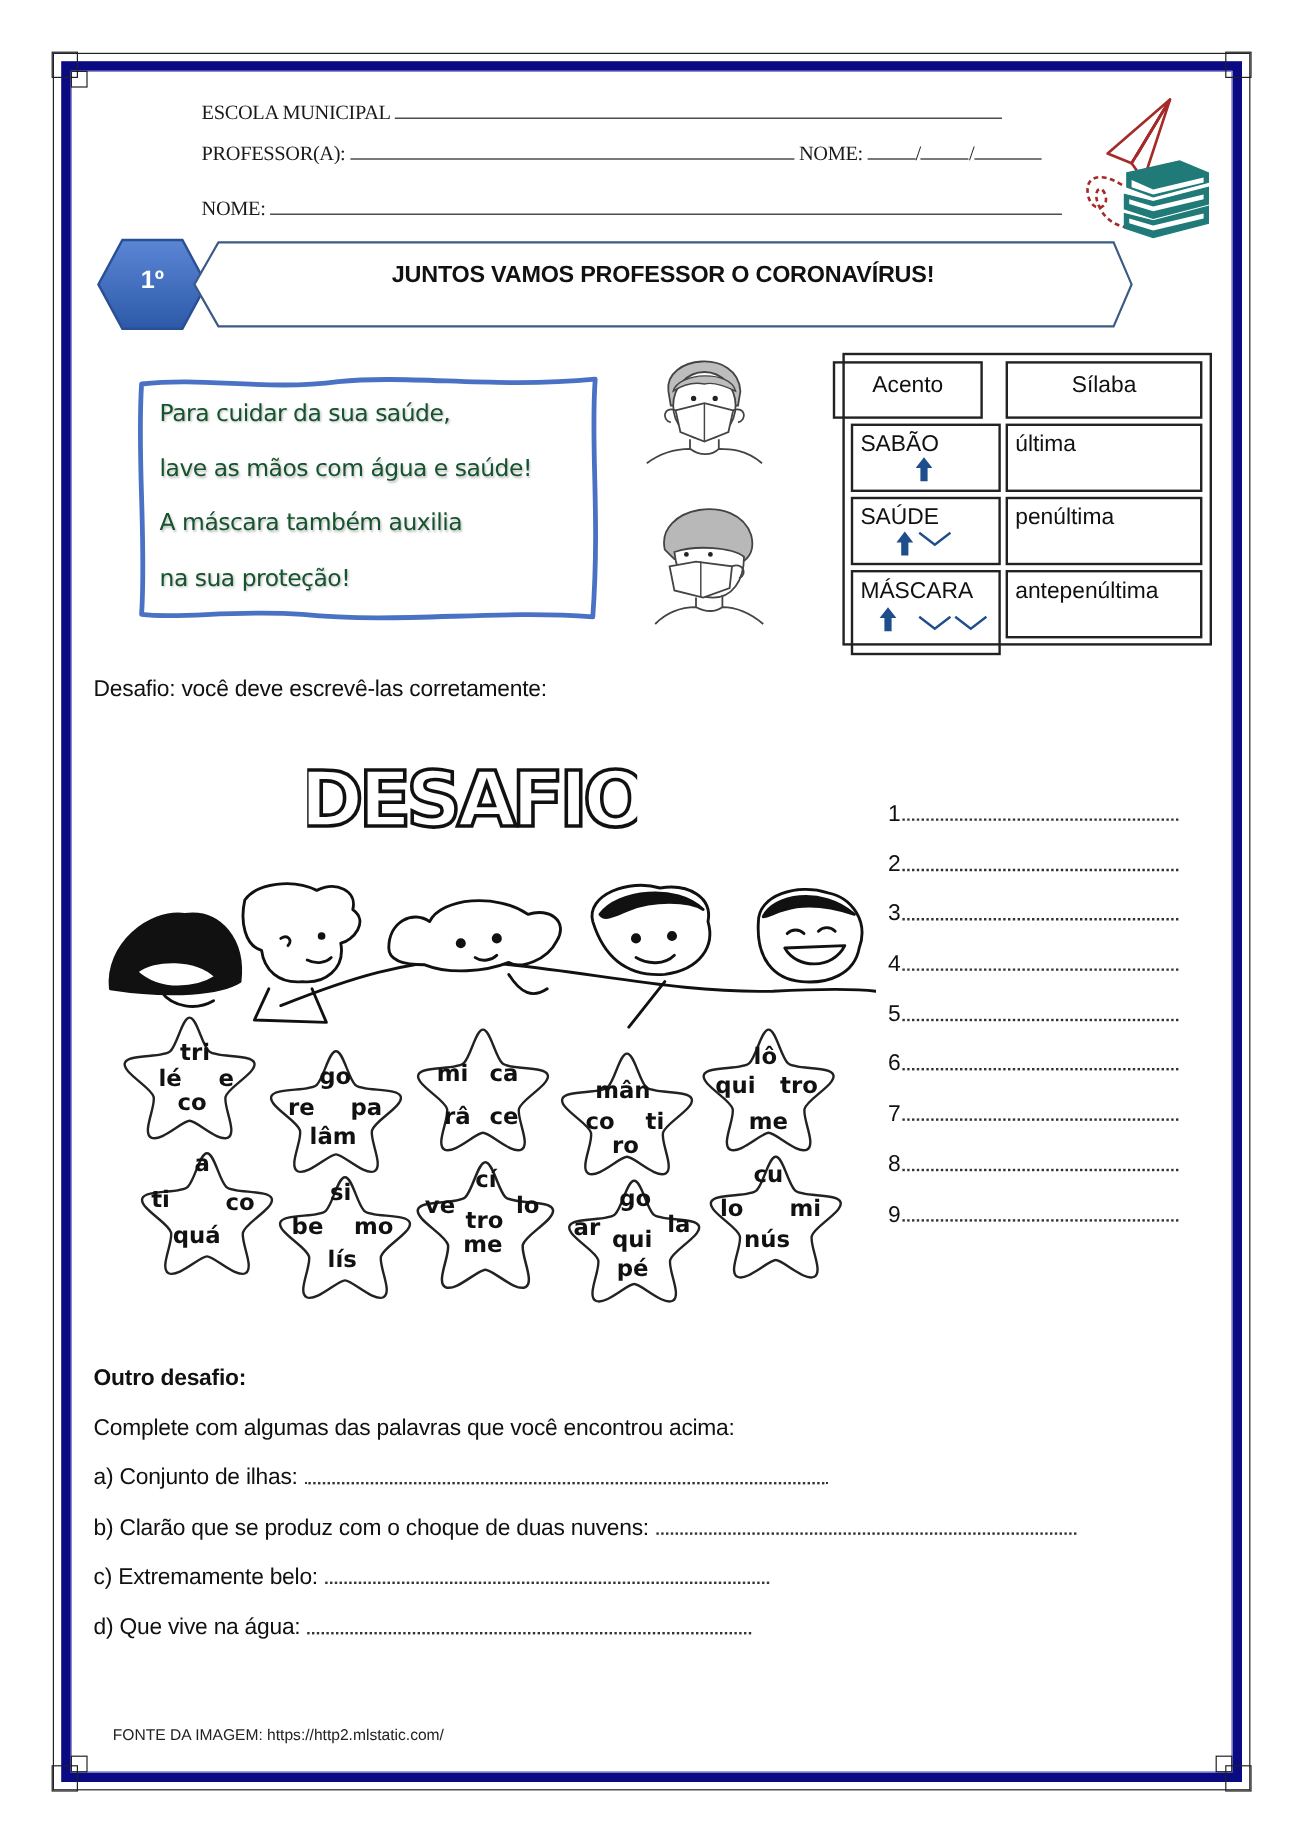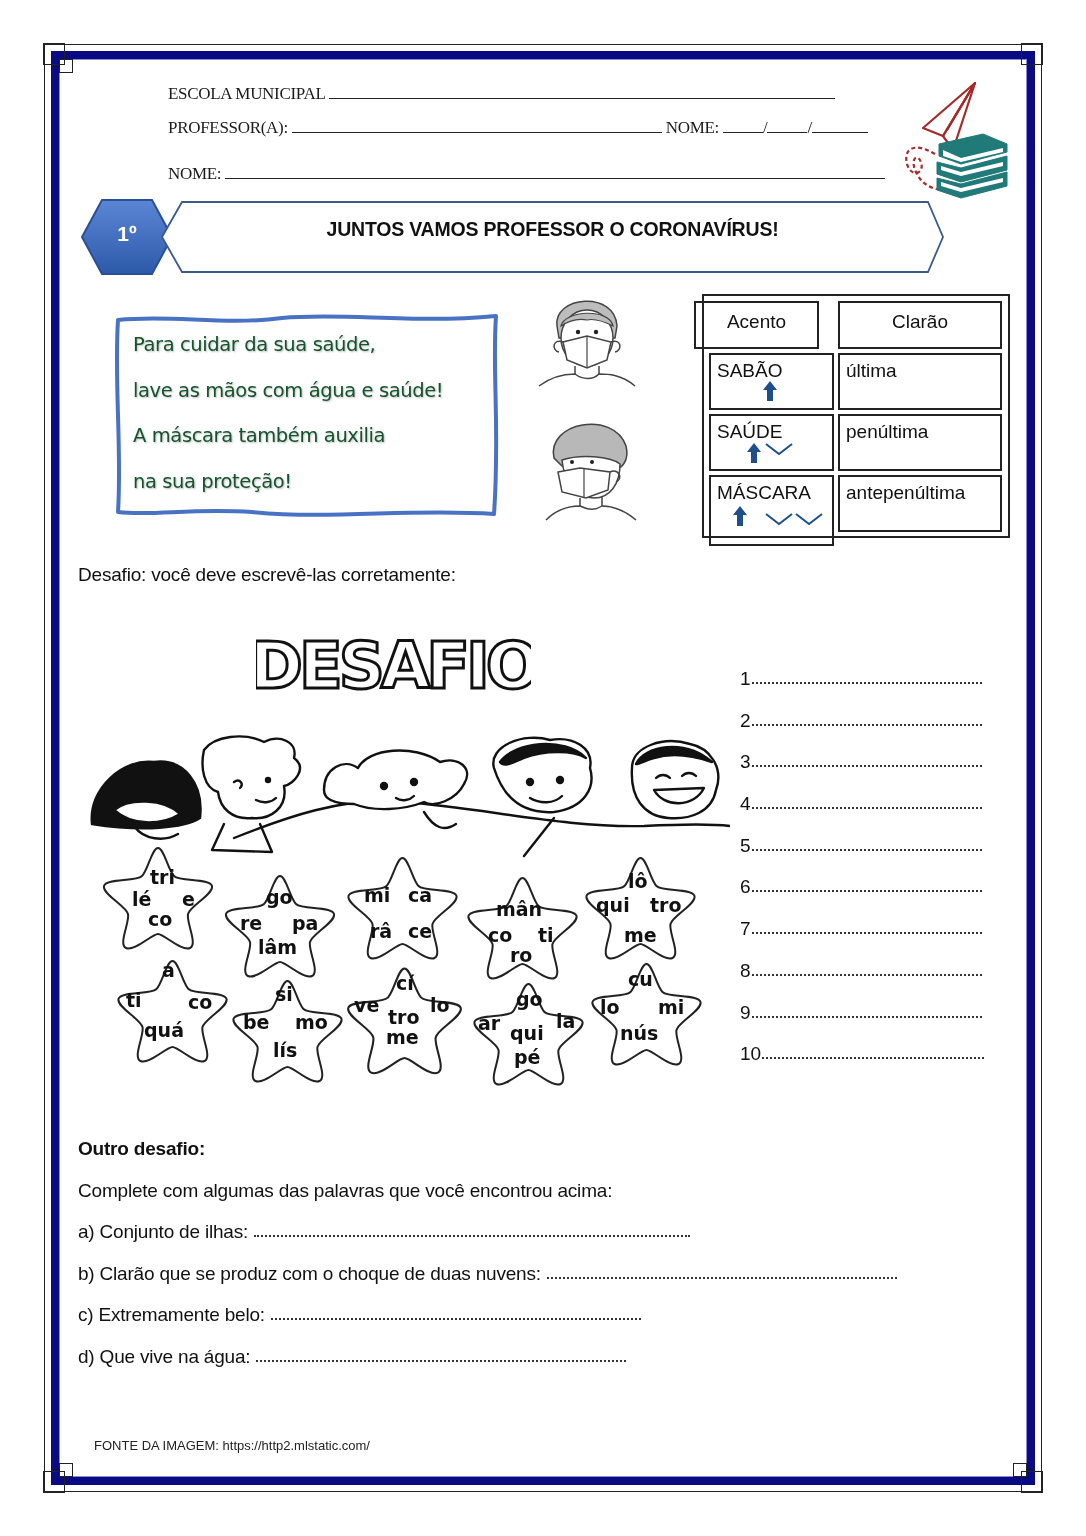--- a/index.html
+++ b/index.html
@@ -150,21 +150,21 @@
     <circle cx="52" cy="50" r="2" fill="#222"></circle>
   <path d="M18 60 L40 56 L70 60 L68 78 L46 86 L22 80 Z" fill="#fff" stroke="#444" stroke-width="1.5"></path>
   <path d="M44 56 L44 86" stroke="#444" stroke-width="1.2"></path>
   <path d="M70 60 C78 56 84 66 76 70" fill="none" stroke="#444" stroke-width="1.5"></path>
   <path d="M40 86 L40 94 M62 84 L62 94" stroke="#444" stroke-width="1.5"></path>
   <path d="M6 108 C18 96 30 94 40 94 C48 98 56 98 62 94 C72 94 84 98 96 108" fill="none" stroke="#444" stroke-width="1.5"></path>
 </svg>
 
 <div class="acc-table"></div>
 <div class="acc-cell h" style="left:694px;top:301px;width:125px;height:48px;">Acento</div>
-<div class="acc-cell h" style="left:838px;top:301px;width:164px;height:48px;">Clarão</div>
+<div class="acc-cell h" style="left:838px;top:301px;width:164px;height:48px;">Sílaba</div>
 
 <div class="acc-cell" style="left:709px;top:353px;width:125px;height:57px;">
   <span>SA</span><b>BÃO</b><span></span>
 </div>
 <div class="acc-cell" style="left:838px;top:353px;width:164px;height:57px;">última</div>
 
 <div class="acc-cell" style="left:709px;top:414px;width:125px;height:57px;">
   <span>SA</span><b>Ú</b><span>DE</span>
 </div>
 <div class="acc-cell" style="left:838px;top:414px;width:164px;height:57px;">penúltima</div>
@@ -365,24 +365,20 @@
       <span class="ans-dots"></span>
     </div>
   <div class="ans-item">
       <span>8</span>
       <span class="ans-dots"></span>
     </div>
   <div class="ans-item">
       <span>9</span>
       <span class="ans-dots"></span>
     </div>
-  <div class="ans-item">
-      <span>10</span>
-      <span class="ans-dots" style="width:222px;"></span>
-    </div>
 </div>
 
 <div class="outro">
   <div class="row title">Outro desafio:</div>
   <div class="row">Complete com algumas das palavras que você encontrou acima:</div>
   <div class="row">
       <span>a) Conjunto de ilhas:</span>
       <span class="dots" style="width:436px;"></span>
     </div>
   <div class="row">

